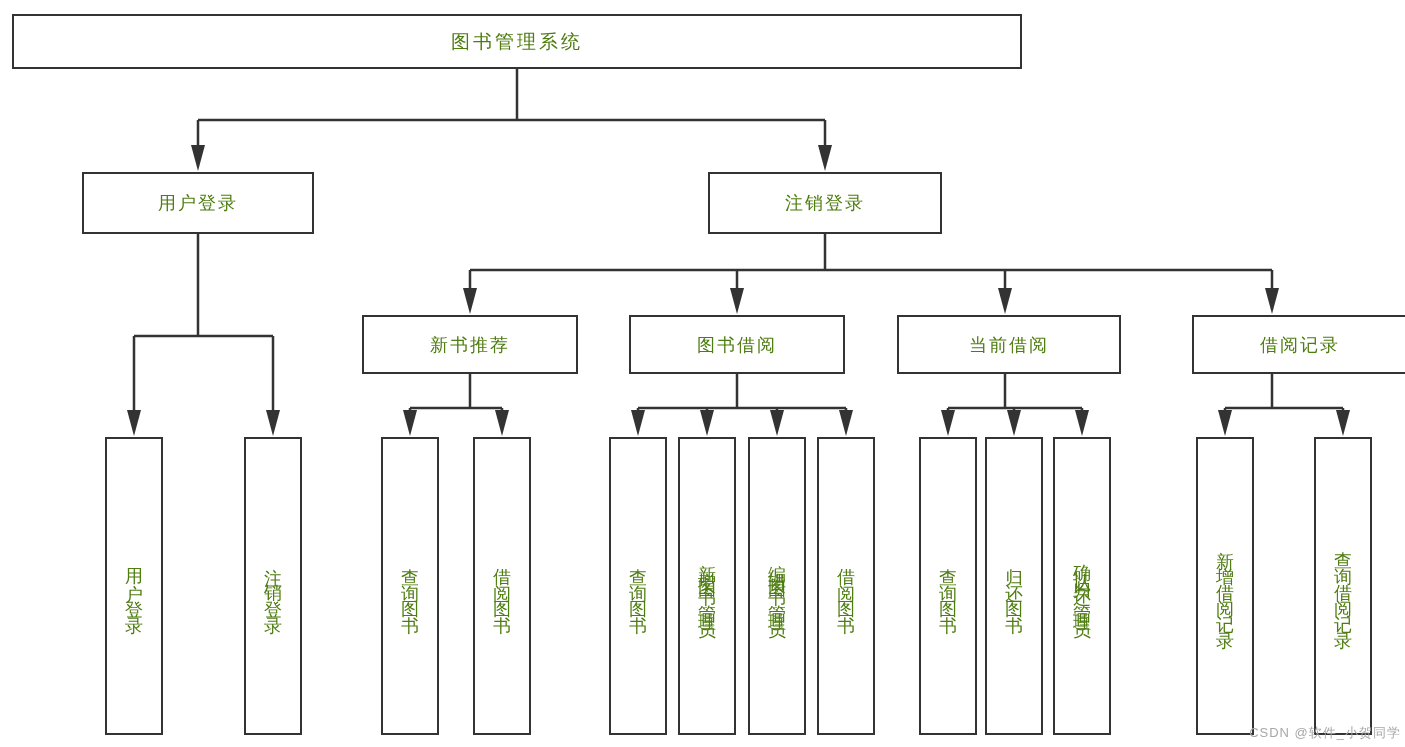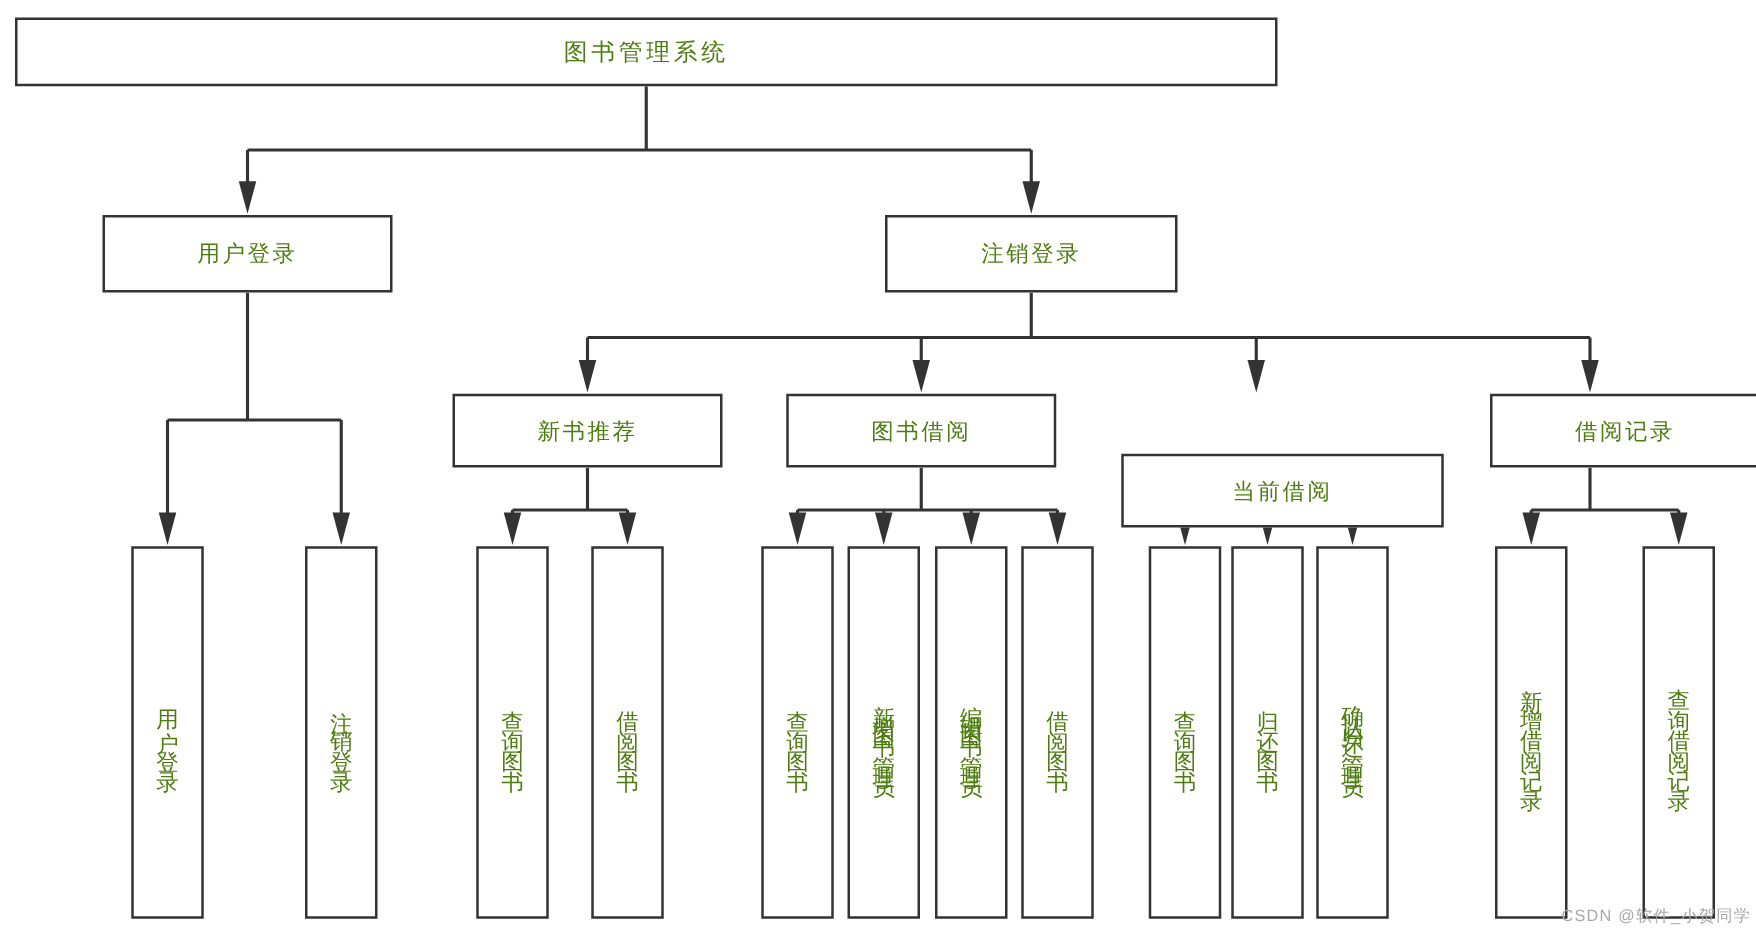--- a/index.html
+++ b/index.html
@@ -112,21 +112,21 @@
   <div class="box h-box root-box" style="left:12px; top:14px; width:1010px; height:55px;">图书管理系统</div>
 
   <div class="box h-box" style="left:82px; top:172px; width:232px; height:62px;">用户登录</div>
 
   <div class="box h-box" style="left:708px; top:172px; width:234px; height:62px;">注销登录</div>
 
   <div class="box h-box" style="left:629px; top:315px; width:216px; height:59px;">图书借阅</div>
 
   <div class="box h-box" style="left:362px; top:315px; width:216px; height:59px;">新书推荐</div>
 
-  <div class="box h-box" style="left:897px; top:315px; width:258px; height:59px;margin-top:48px;">当前借阅</div>
+  <div class="box h-box" style="left:897px; top:315px; width:224px; height:59px;">当前借阅</div>
 
   <div class="box h-box" style="left:1164px; top:315px; width:216px; height:59px;margin-left:28px;">借阅记录</div>
 
   <div class="box v-box sp-wide" style="left:105px; top:437px; width:58px; height:298px;">用户登录</div>
 
   <div class="box v-box sp-wide" style="left:244px; top:437px; width:58px; height:298px;">注销登录</div>
 
   <div class="box v-box sp-wide" style="left:381px; top:437px; width:58px; height:298px;">查询图书</div>
 
   <div class="box v-box sp-wide" style="left:473px; top:437px; width:58px; height:298px;">借阅图书</div>

